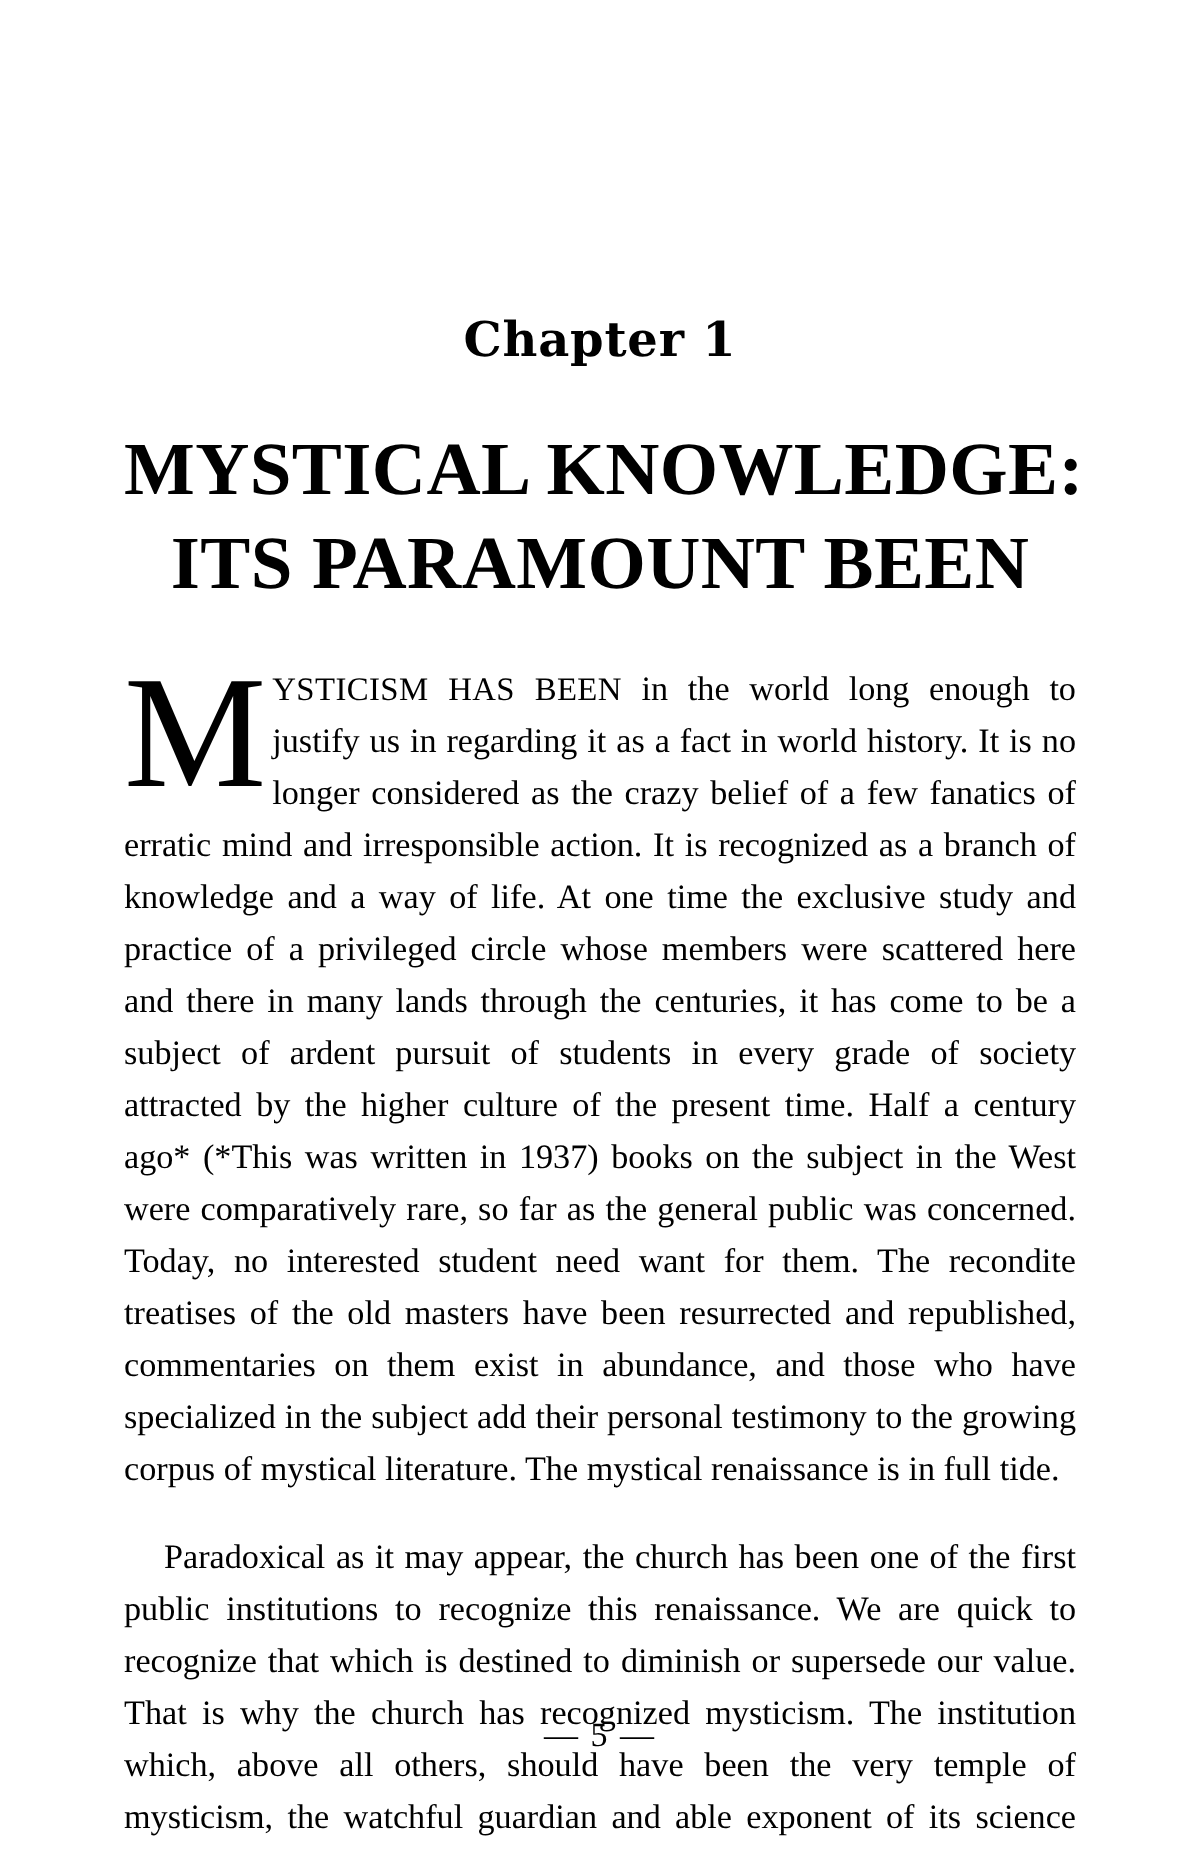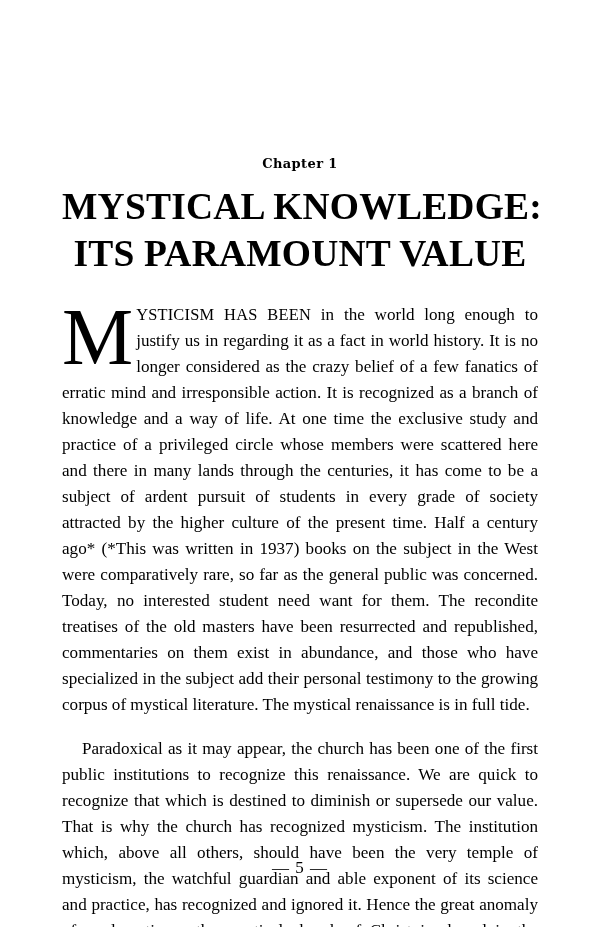--- a/index.html
+++ b/index.html
@@ -21,26 +21,26 @@
     position: absolute;
     left: 62px;
     top: 0;
     width: 476px;
   }
   .chapter-label {
     margin-top: 157px;
     text-align: center;
     font-family: "DejaVu Serif", "Liberation Serif", serif;
     font-weight: bold;
-    font-size: 13px;
+    font-size: 24px;
     letter-spacing: 0.4px;
     line-height: 1.1;
   }
   .chapter-title {
-    margin-top: 12px;
+    margin-top: 29px;
     text-align: center;
     font-family: "Liberation Serif", "DejaVu Serif", serif;
     font-weight: bold;
     font-size: 37.5px;
     line-height: 47px;
     letter-spacing: 0.2px;
     white-space: nowrap;
   }
   .chapter-title .tline {
     display: block;
@@ -90,21 +90,21 @@
 <body>
 
 <div class="page">
 
   <div class="content">
 
     <div class="chapter-label">Chapter 1</div>
 
     <h1 class="chapter-title">
       <span class="tline">MYSTICAL KNOWLEDGE:</span>
-      <span class="tline">ITS PARAMOUNT VALUE</span>
+      <span class="tline">ITS PARAMOUNT BEEN</span>
     </h1>
 
     <div class="body-block">
 
       <p class="para">
         <span class="dropcap">M</span><span class="smallcaps">YSTICISM HAS BEEN</span><span> in the world long enough to justify us in regarding it as a fact in world history. It is no longer considered as the crazy belief of a few fanatics of erratic mind and irresponsible action. It is recognized as a branch of knowledge and a way of life. At one time the exclusive study and practice of a privileged circle whose members were scattered here and there in many lands through the centuries, it has come to be a subject of ardent pursuit of students in every grade of society attracted by the higher culture of the present time. Half a century ago* (*This was written in 1937) books on the subject in the West were comparatively rare, so far as the general public was concerned. Today, no interested student need want for them. The recondite treatises of the old masters have been resurrected and republished, commentaries on them exist in abundance, and those who have specialized in the subject add their personal testimony to the growing corpus of mystical literature. The mystical renaissance is in full tide.</span>
       </p>
 
       <p class="para indent">Paradoxical as it may appear, the church has been one of the first public institutions to recognize this renaissance. We are quick to recognize that which is destined to diminish or supersede our value. That is why the church has recognized mysticism. The institution which, above all others, should have been the very temple of mysticism, the watchful guardian and able exponent of its science and practice, has recognized and ignored it. Hence the great anomaly of modern times: the mystical church of Christ is abroad in the world; and the house of</p>
 

